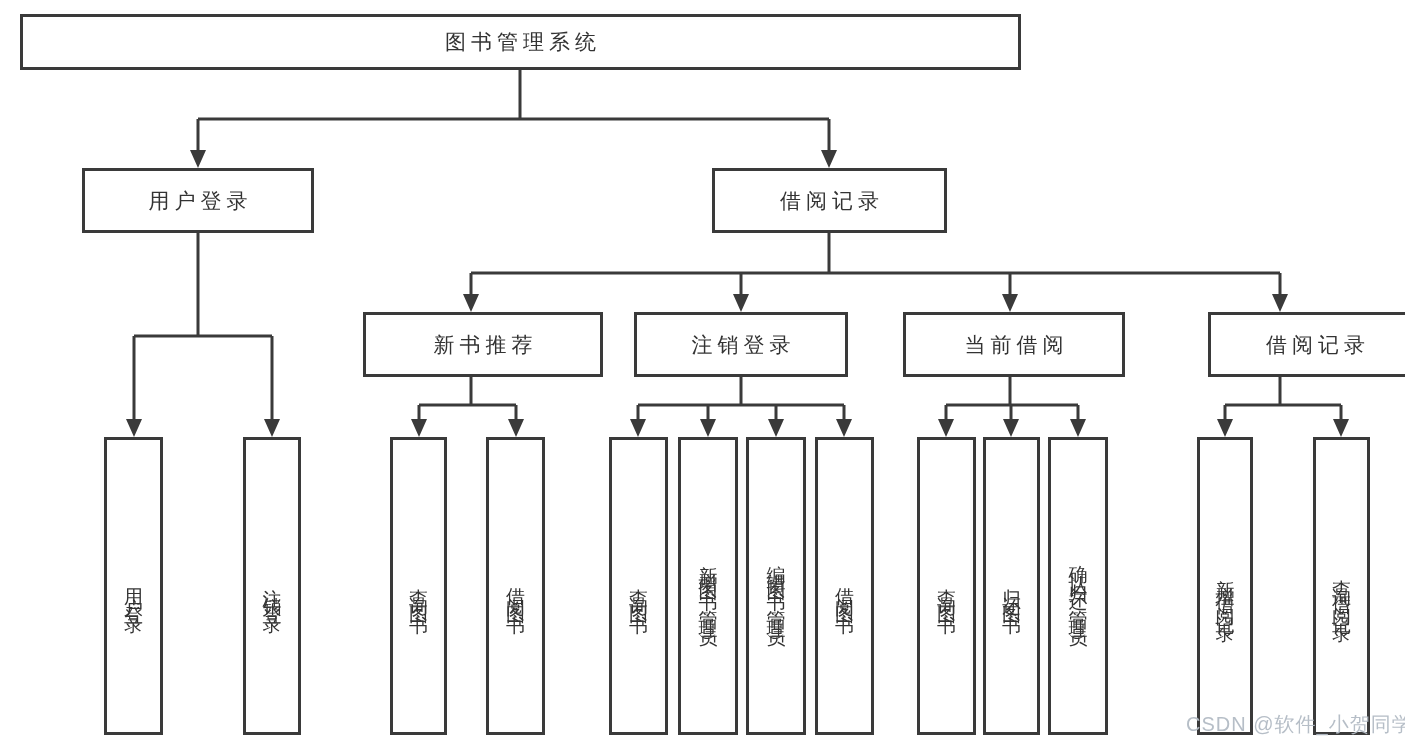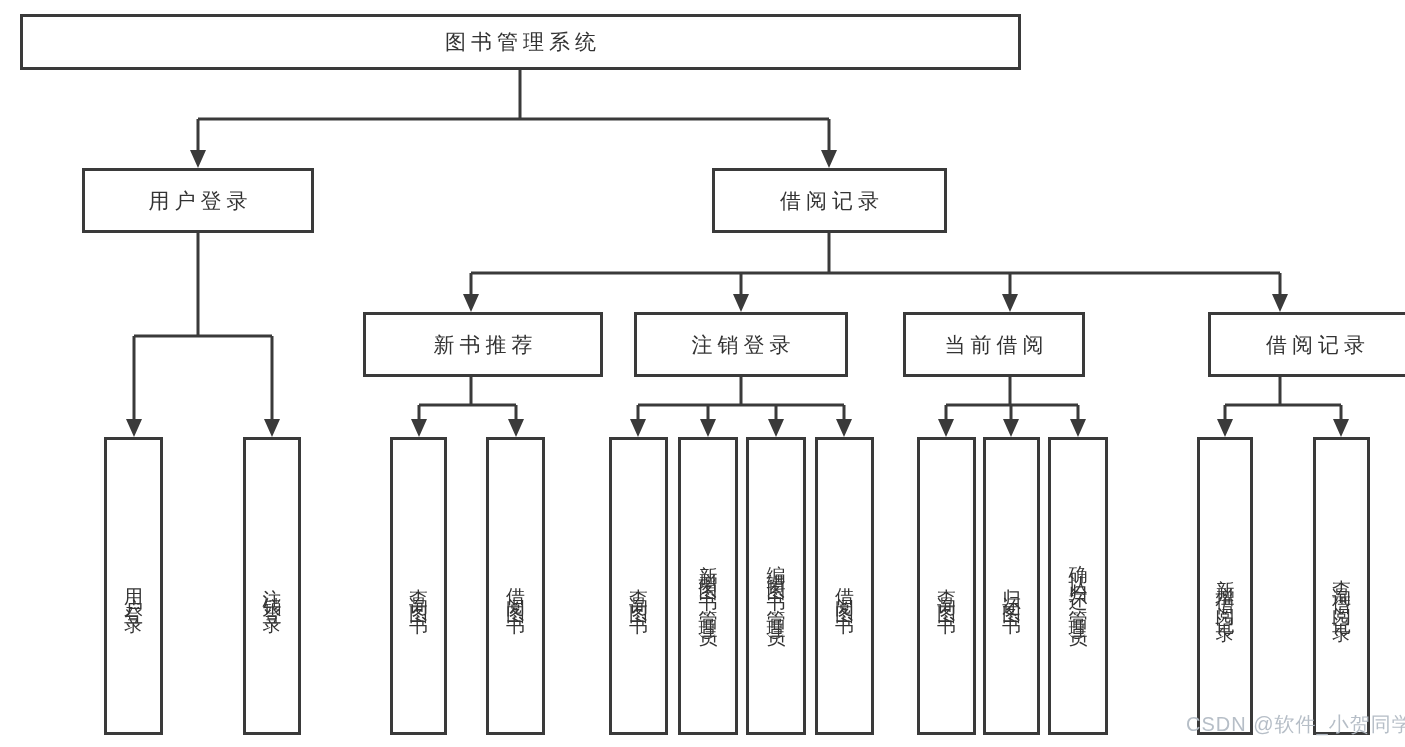--- a/index.html
+++ b/index.html
@@ -95,21 +95,21 @@
       M1333,419 H1349 L1341,437 Z"></path>
   </svg>
 
   <div class="hbox root" style="left:20px; top:14px; width:1001px;">图书管理系统</div>
 
   <div class="hbox" style="left:82px; top:168px; width:232px;">用户登录</div>
   <div class="hbox" style="left:712px; top:168px; width:235px;">借阅记录</div>
 
   <div class="hbox" style="left:363px; top:312px; width:240px;">新书推荐</div>
   <div class="hbox" style="left:634px; top:312px; width:214px;">注销登录</div>
-  <div class="hbox" style="left:903px; top:312px; width:182px;">当前借阅</div>
+  <div class="hbox" style="left:903px; top:312px; width:222px;">当前借阅</div>
   <div class="hbox" style="left:1172px; top:312px; width:215px;margin-left:36px;">借阅记录</div>
 
   <div class="vbox" style="left:104px; width:59px;">
     <span>用户登录</span>
   </div>
   <div class="vbox" style="left:243px; width:58px;">
     <span>注销登录</span>
   </div>
 
   <div class="vbox" style="left:390px; width:57px;">

